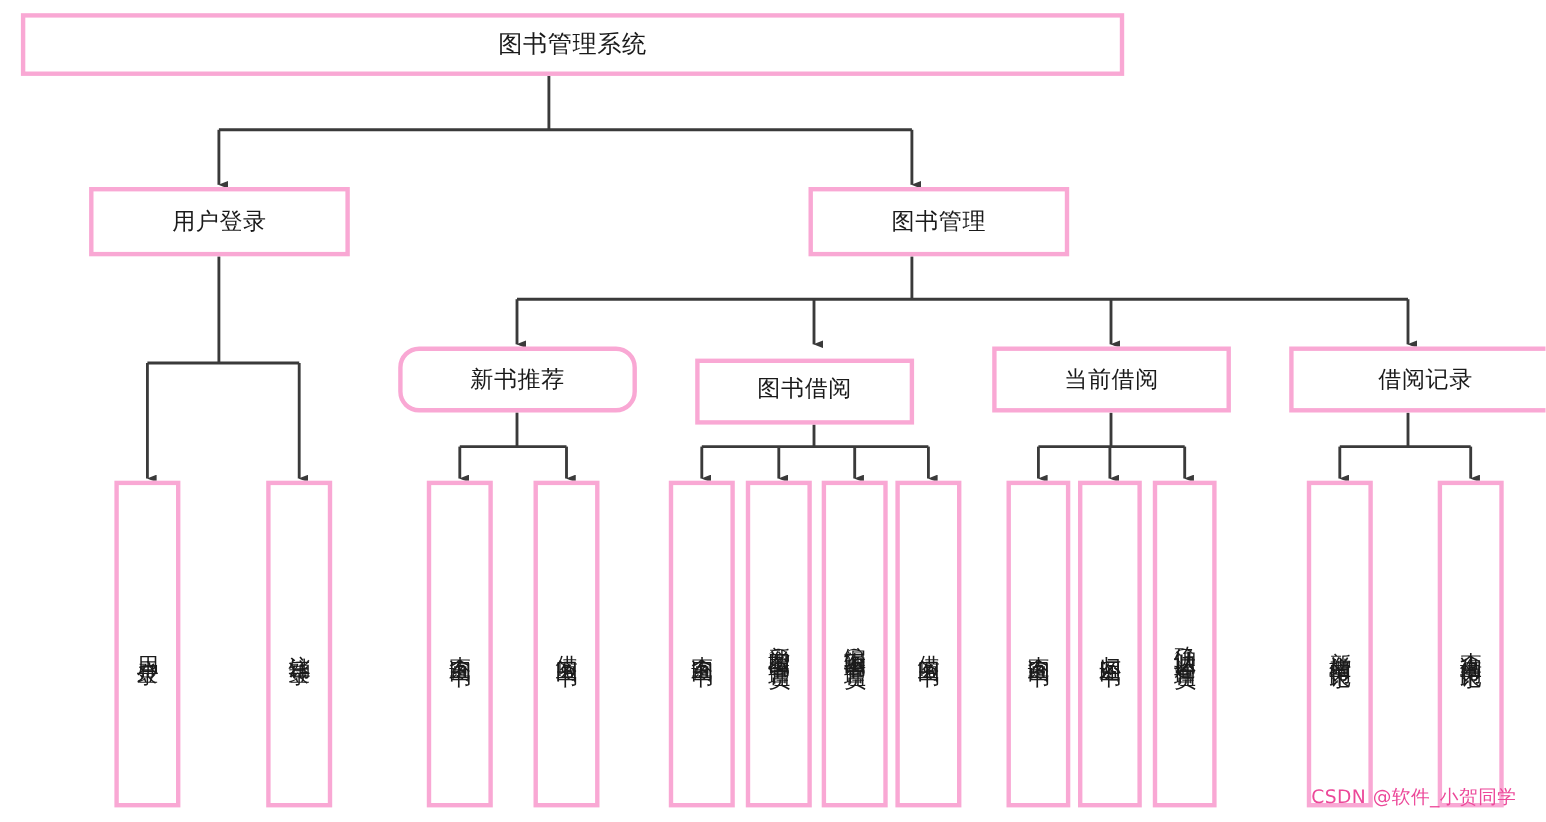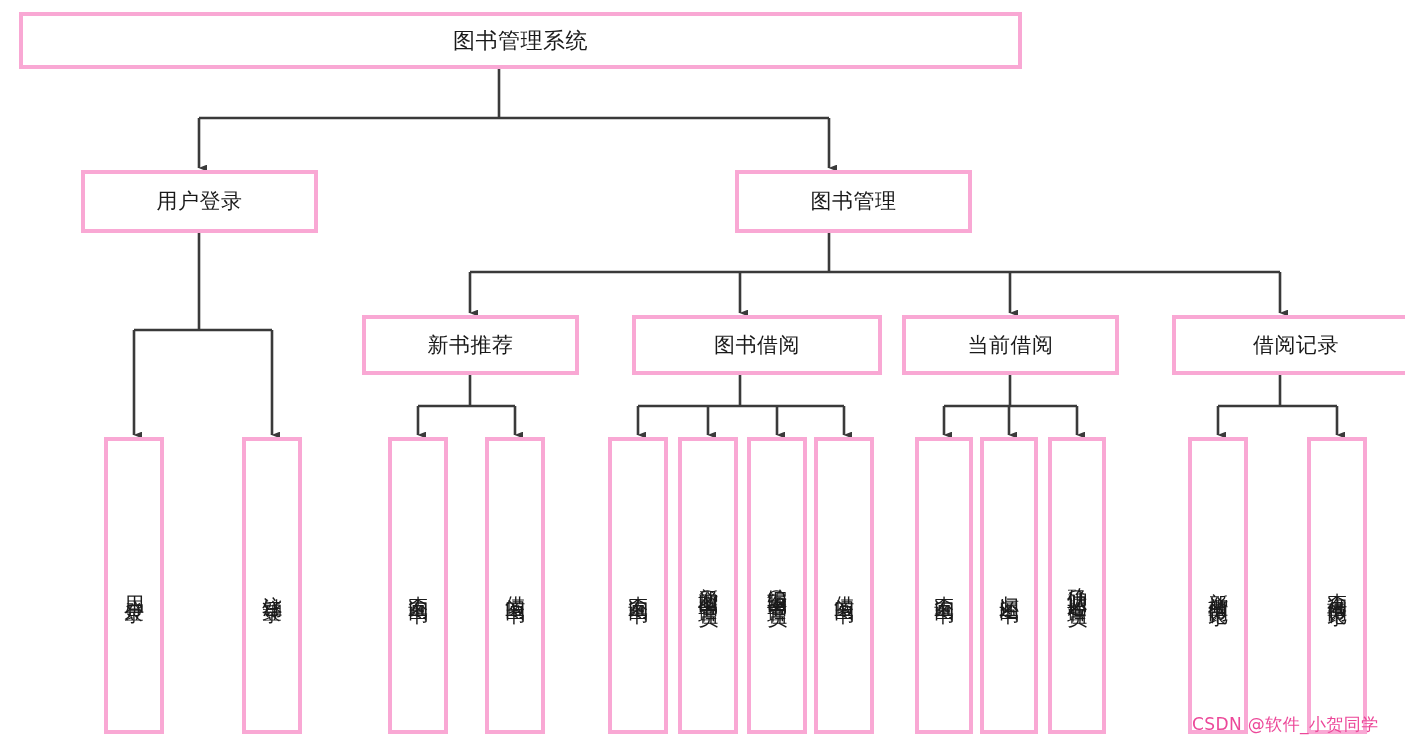--- a/index.html
+++ b/index.html
@@ -114,24 +114,24 @@
   <div id="node-layer">
       <div class="node-box horizontal root" style="left: 19px; top: 12px; width: 1003px; height: 57px;">
         <span class="node-label">图书管理系统</span>
       </div>
       <div class="node-box horizontal" style="left: 81px; top: 170px; width: 237px; height: 63px;">
         <span class="node-label">用户登录</span>
       </div>
       <div class="node-box horizontal" style="left: 711px; top: 170px; width: 237px; height: 63px; margin-left: 24px;">
         <span class="node-label">图书管理</span>
       </div>
-      <div class="node-box horizontal" style="left: 362px; top: 315px; width: 217px; height: 60px;">
+      <div class="node-box horizontal" style="left: 362px; top: 315px; width: 217px; height: 60px; border-radius: 19px;">
         <span class="node-label">新书推荐</span>
       </div>
-      <div class="node-box horizontal" style="left: 632px; top: 315px; width: 250px; height: 60px;">
+      <div class="node-box horizontal" style="left: 632px; top: 326px; width: 199px; height: 60px; font-family: Liberation Mono, monospace;">
         <span class="node-label">图书借阅</span>
       </div>
       <div class="node-box horizontal" style="left: 902px; top: 315px; width: 217px; height: 60px;">
         <span class="node-label">当前借阅</span>
       </div>
       <div class="node-box horizontal" style="left: 1172px; top: 315px; width: 248px; height: 60px;">
         <span class="node-label">借阅记录</span>
       </div>
       <div class="node-box vertical" style="left: 104px; top: 437px; width: 60px; height: 297px;">
         <span class="node-label">用户登录</span>

